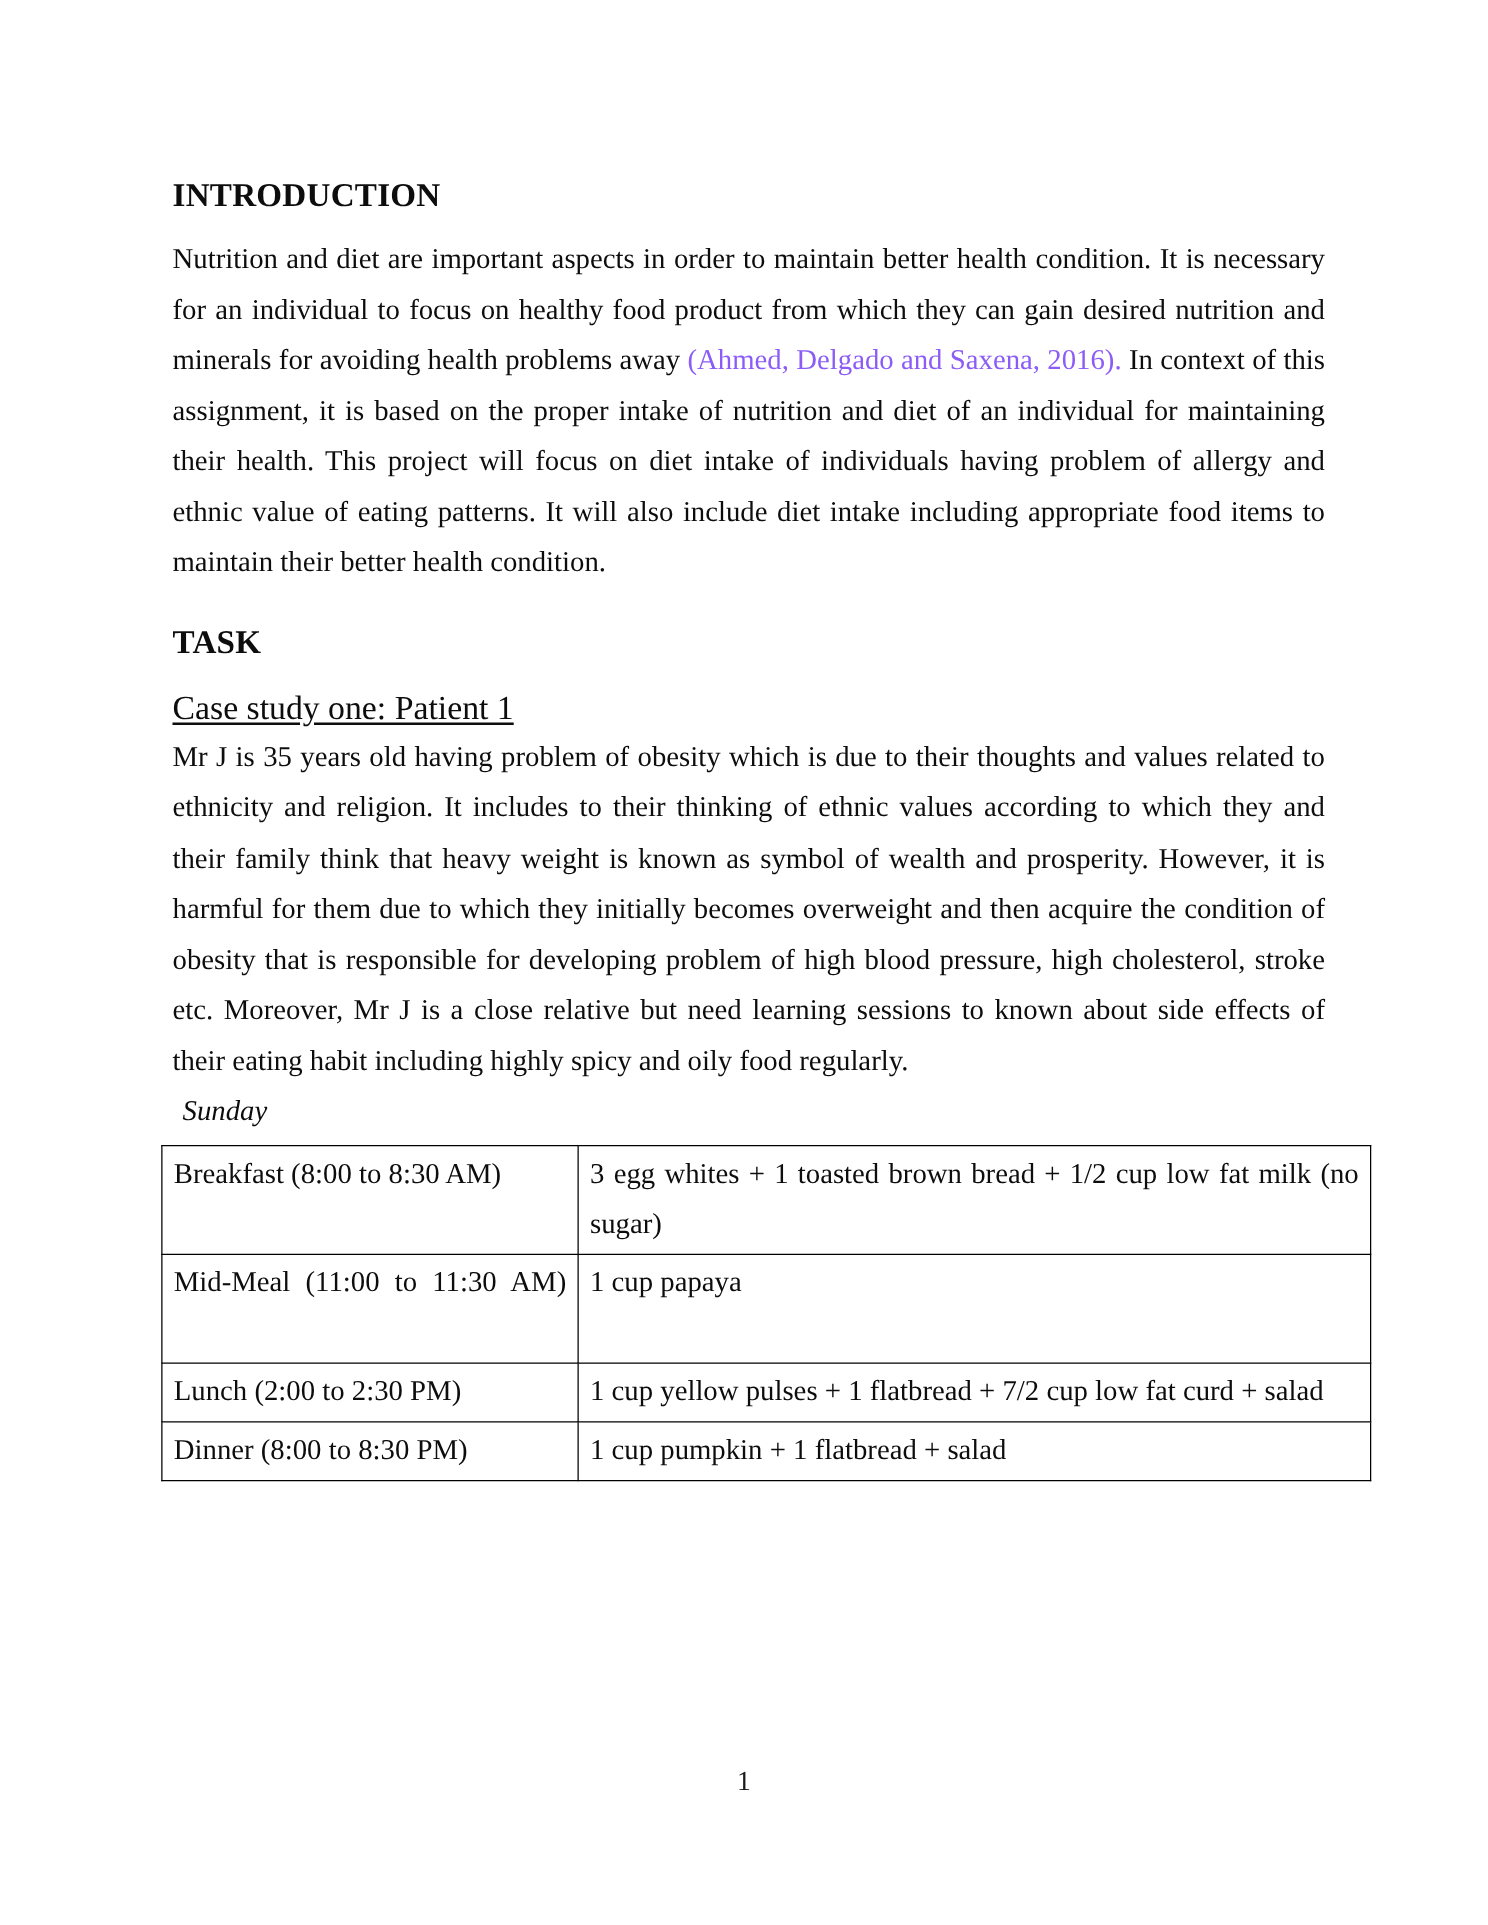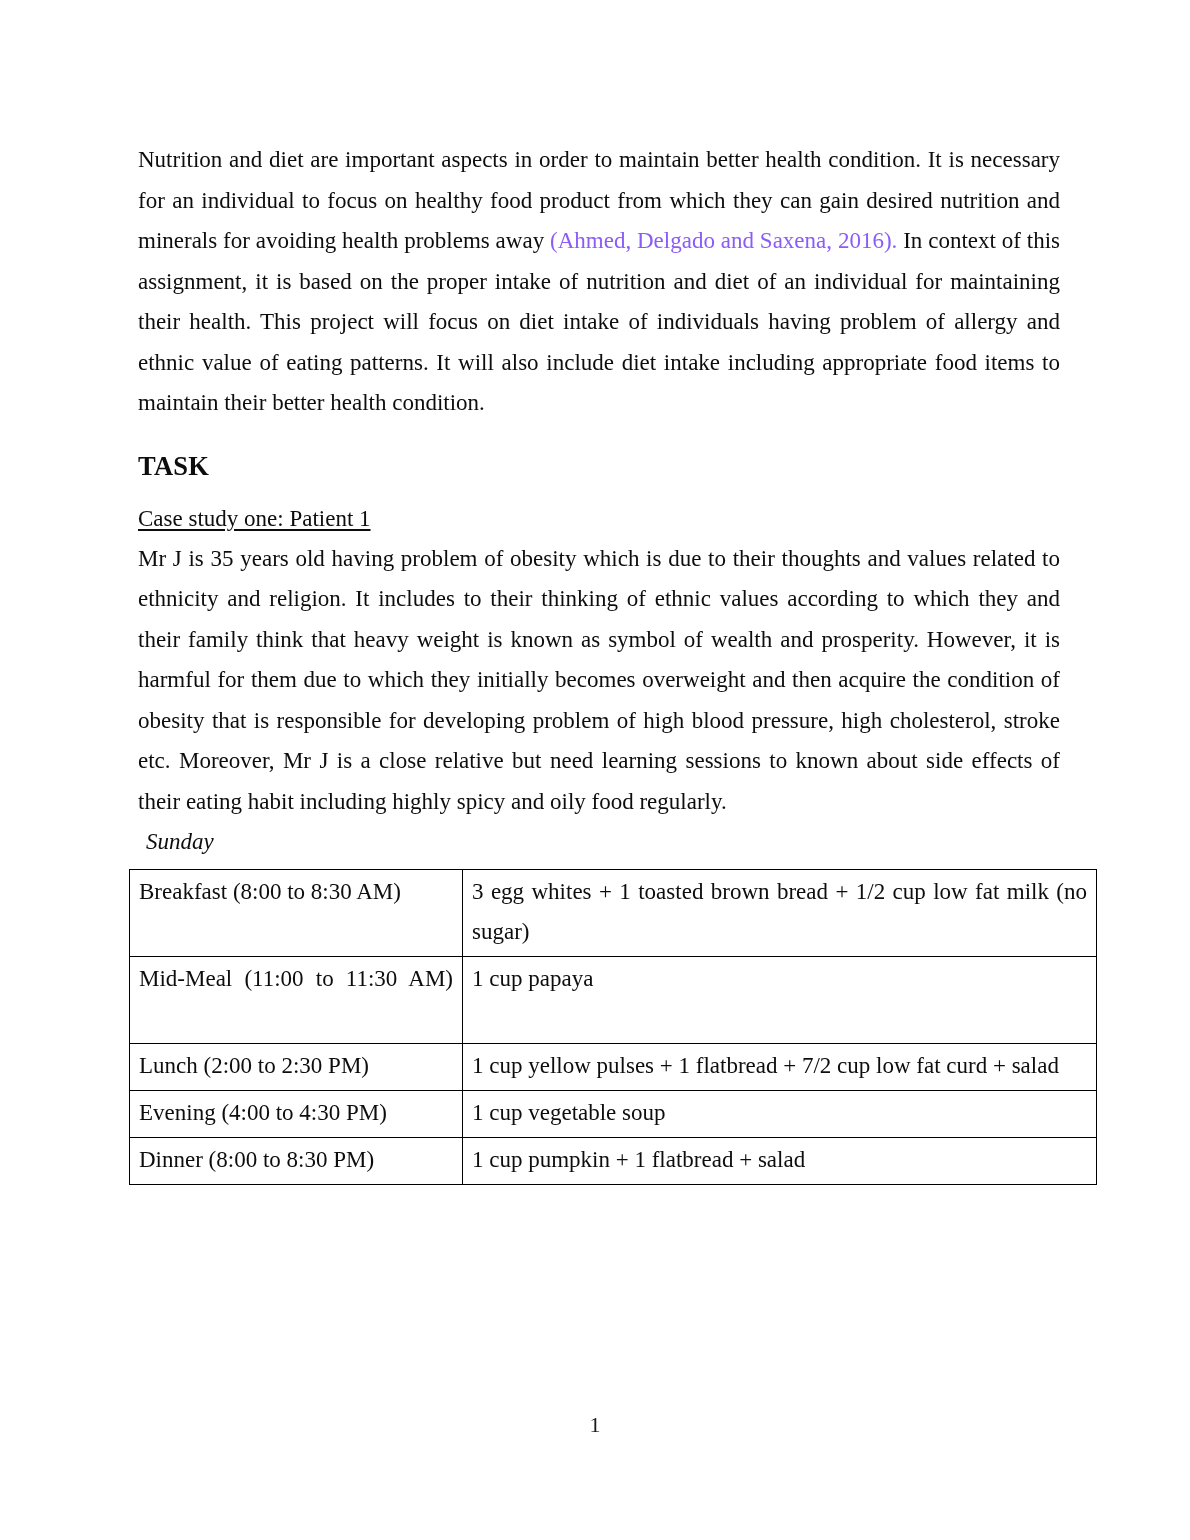--- a/index.html
+++ b/index.html
@@ -57,21 +57,21 @@
 
   p.body-text.tight {
     margin-bottom: 0;
   }
 
   .citation {
     color: #8b5cf6;
   }
 
   .underline-heading {
-    font-size: 23px;
+    font-size: 27px;
     line-height: 40px;
     text-decoration: underline;
     text-underline-offset: 3px;
     margin: 0;
   }
 
   .bold-label {
     font-size: 23px;
     font-weight: bold;
     line-height: 40px;
@@ -134,20 +134,21 @@
     color: #1a1a1a;
   }
 </style>
 </head>
 <body>
 
 <div class="page">
 
   <div class="content">
 
+    <h1 class="section-heading">INTRODUCTION</h1>
 
     <p class="body-text"><span>Nutrition and diet are important aspects in order to maintain better health condition. It is necessary for an individual to focus on healthy food product from which they can gain desired nutrition and minerals for avoiding health problems away </span><span class="citation">(Ahmed, Delgado and Saxena, 2016).</span><span> In context of this assignment, it is based on the proper intake of nutrition and diet of an individual for maintaining their health. This project will focus on diet intake of individuals having problem of allergy and ethnic value of eating patterns. It will also include diet intake including appropriate food items to maintain their better health condition.</span></p>
 
     <h1 class="section-heading task-heading">TASK</h1>
 
     <p class="underline-heading">Case study one: Patient 1</p>
 
     <p class="body-text tight">Mr J is 35 years old having problem of obesity which is due to their thoughts and values related to ethnicity and religion. It includes to their thinking of ethnic values according to which they and their family think that heavy weight is known as symbol of wealth and prosperity. However, it is harmful for them due to which they initially becomes overweight and then acquire the condition of obesity that is responsible for developing problem of high blood pressure, high cholesterol, stroke etc. Moreover, Mr J is a close relative but need learning sessions to known about side effects of their eating habit including highly spicy and oily food regularly.</p>
 
 
@@ -174,28 +175,20 @@
         <tr>
           <td class="col-time">
             <span>Lunch (2:00 to 2:30 PM)</span>
           </td>
           <td class="col-meal">
             <span>1 cup yellow pulses + 1 flatbread + 7/2 cup low fat curd + salad</span>
           </td>
         </tr>
         <tr>
           <td class="col-time">
-            <span>Evening (4:00 to 4:30 PM)</span>
-          </td>
-          <td class="col-meal">
-            <span>1 cup vegetable soup</span>
-          </td>
-        </tr>
-        <tr>
-          <td class="col-time">
             <span>Dinner (8:00 to 8:30 PM)</span>
           </td>
           <td class="col-meal">
             <span>1 cup pumpkin + 1 flatbread + salad</span>
           </td>
         </tr>
       </tbody>
     </table>
 
   </div>

